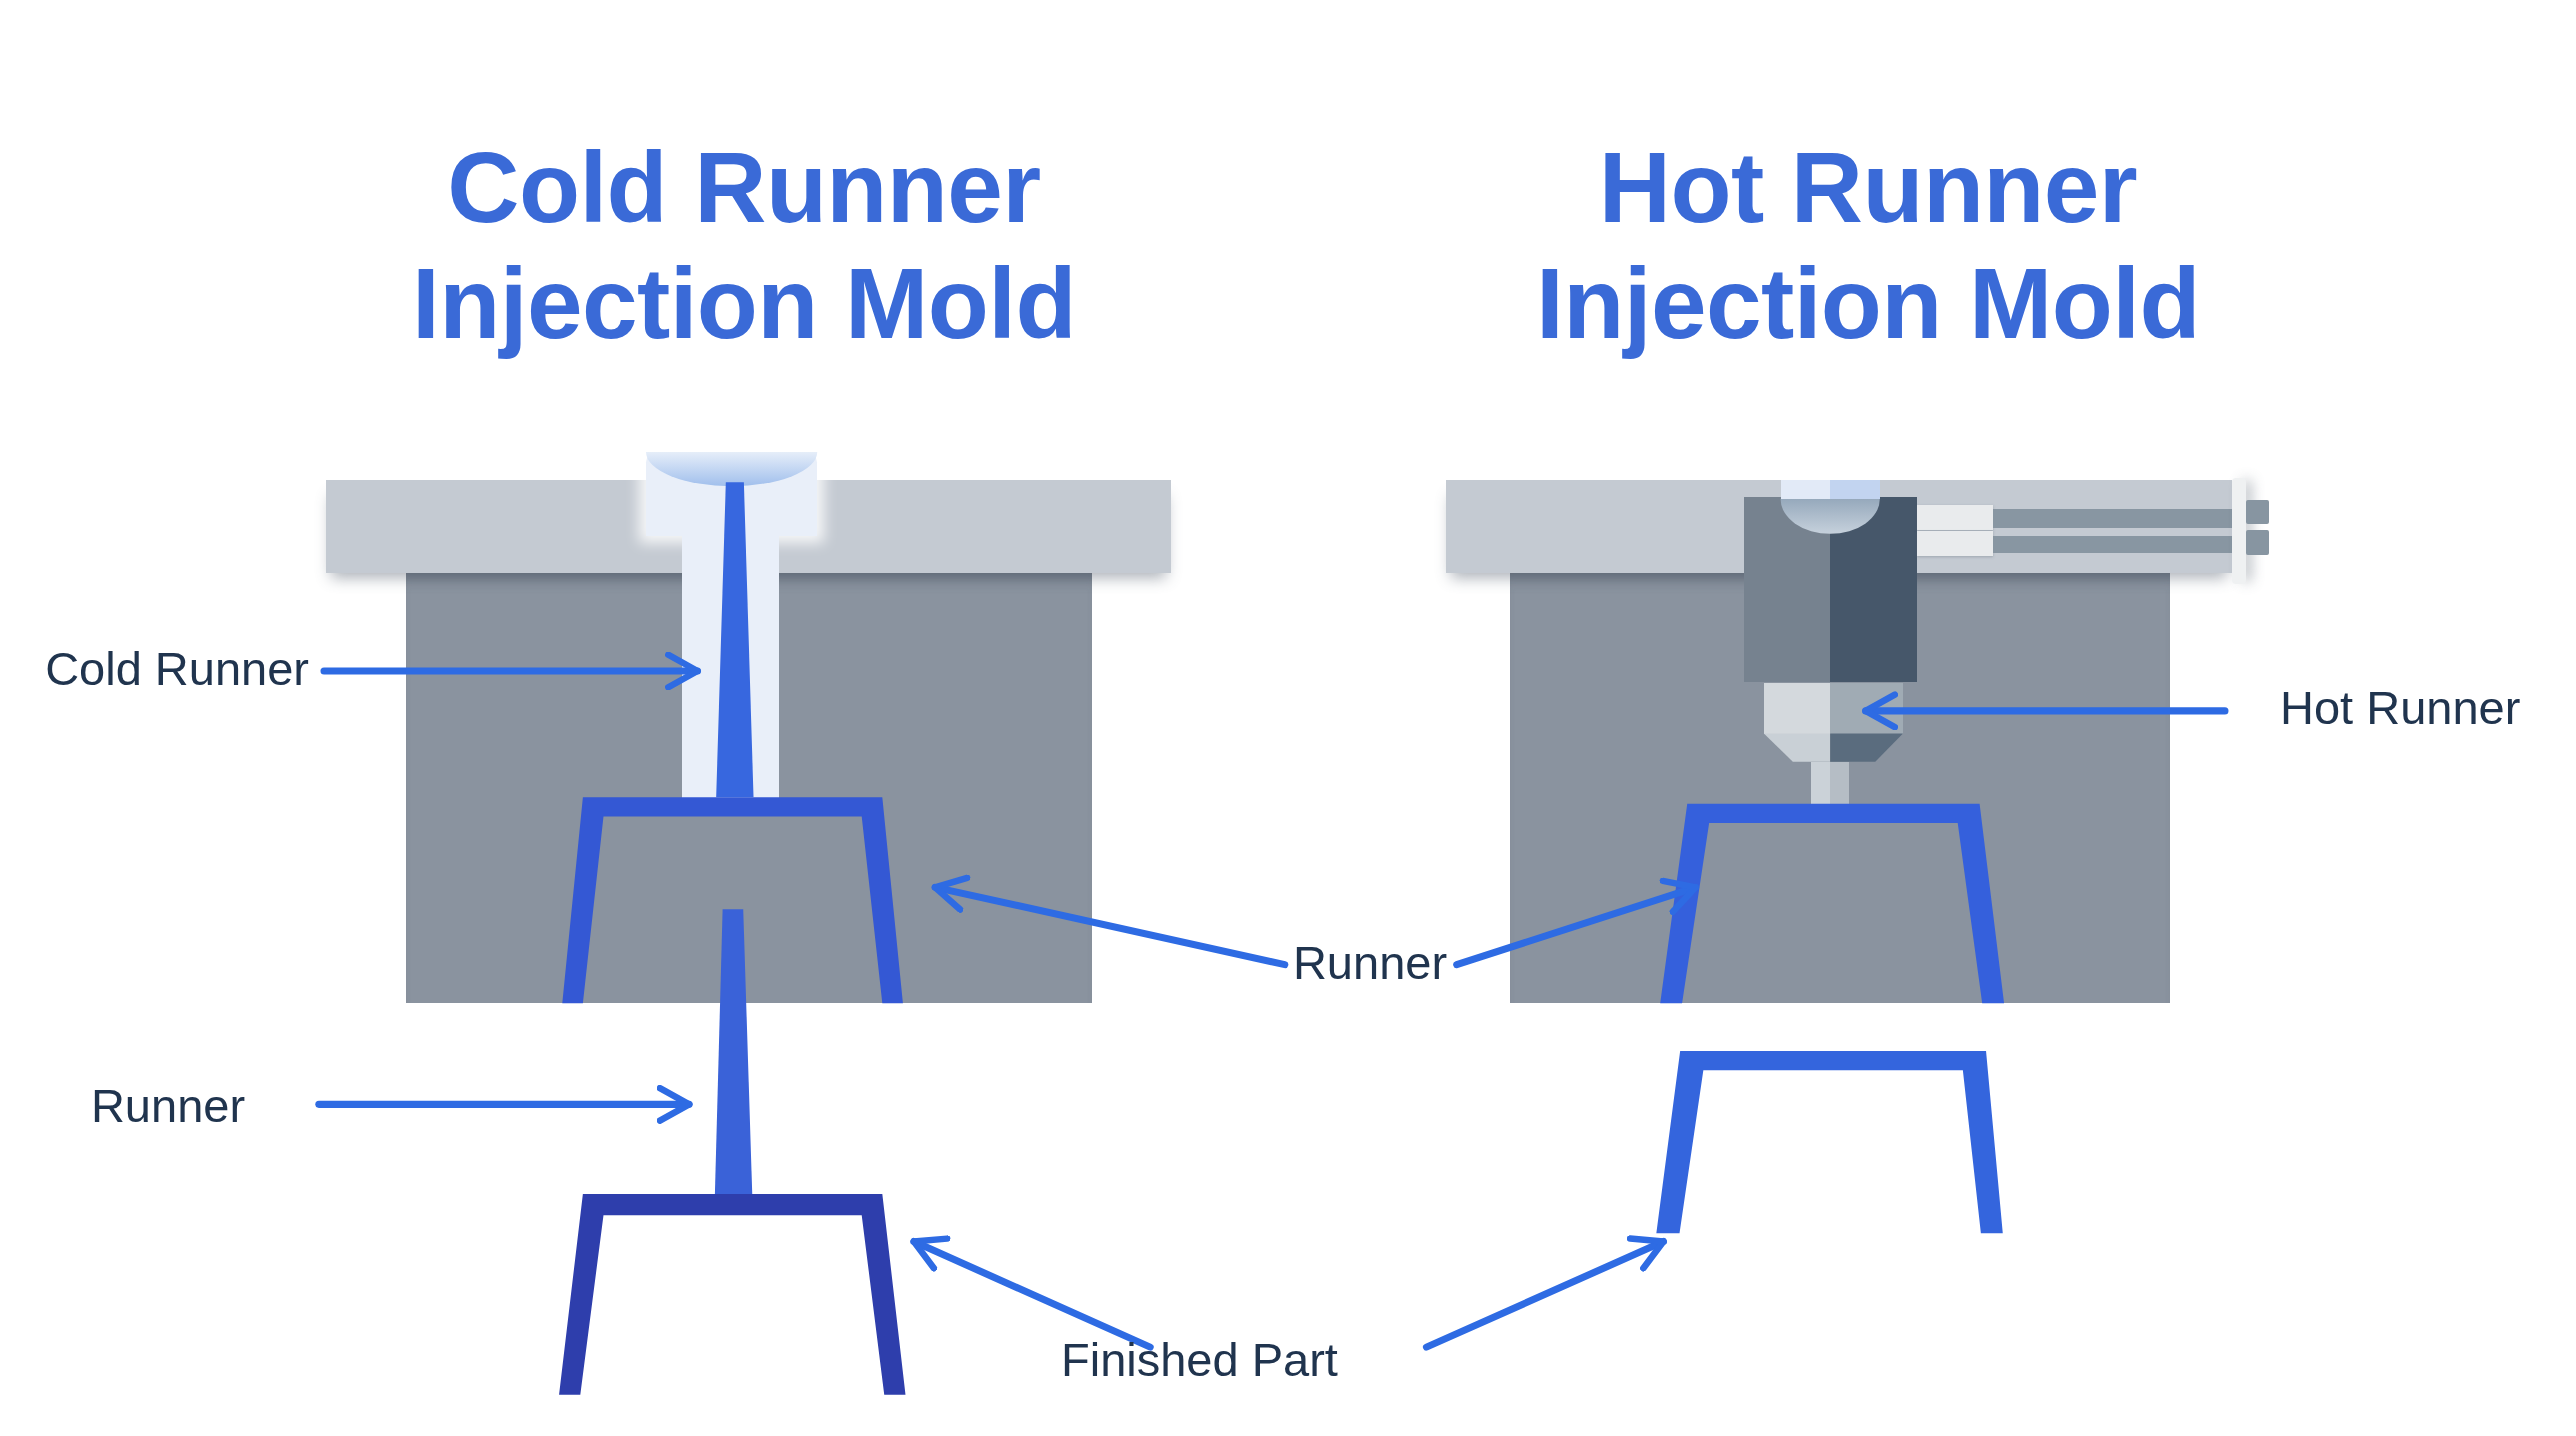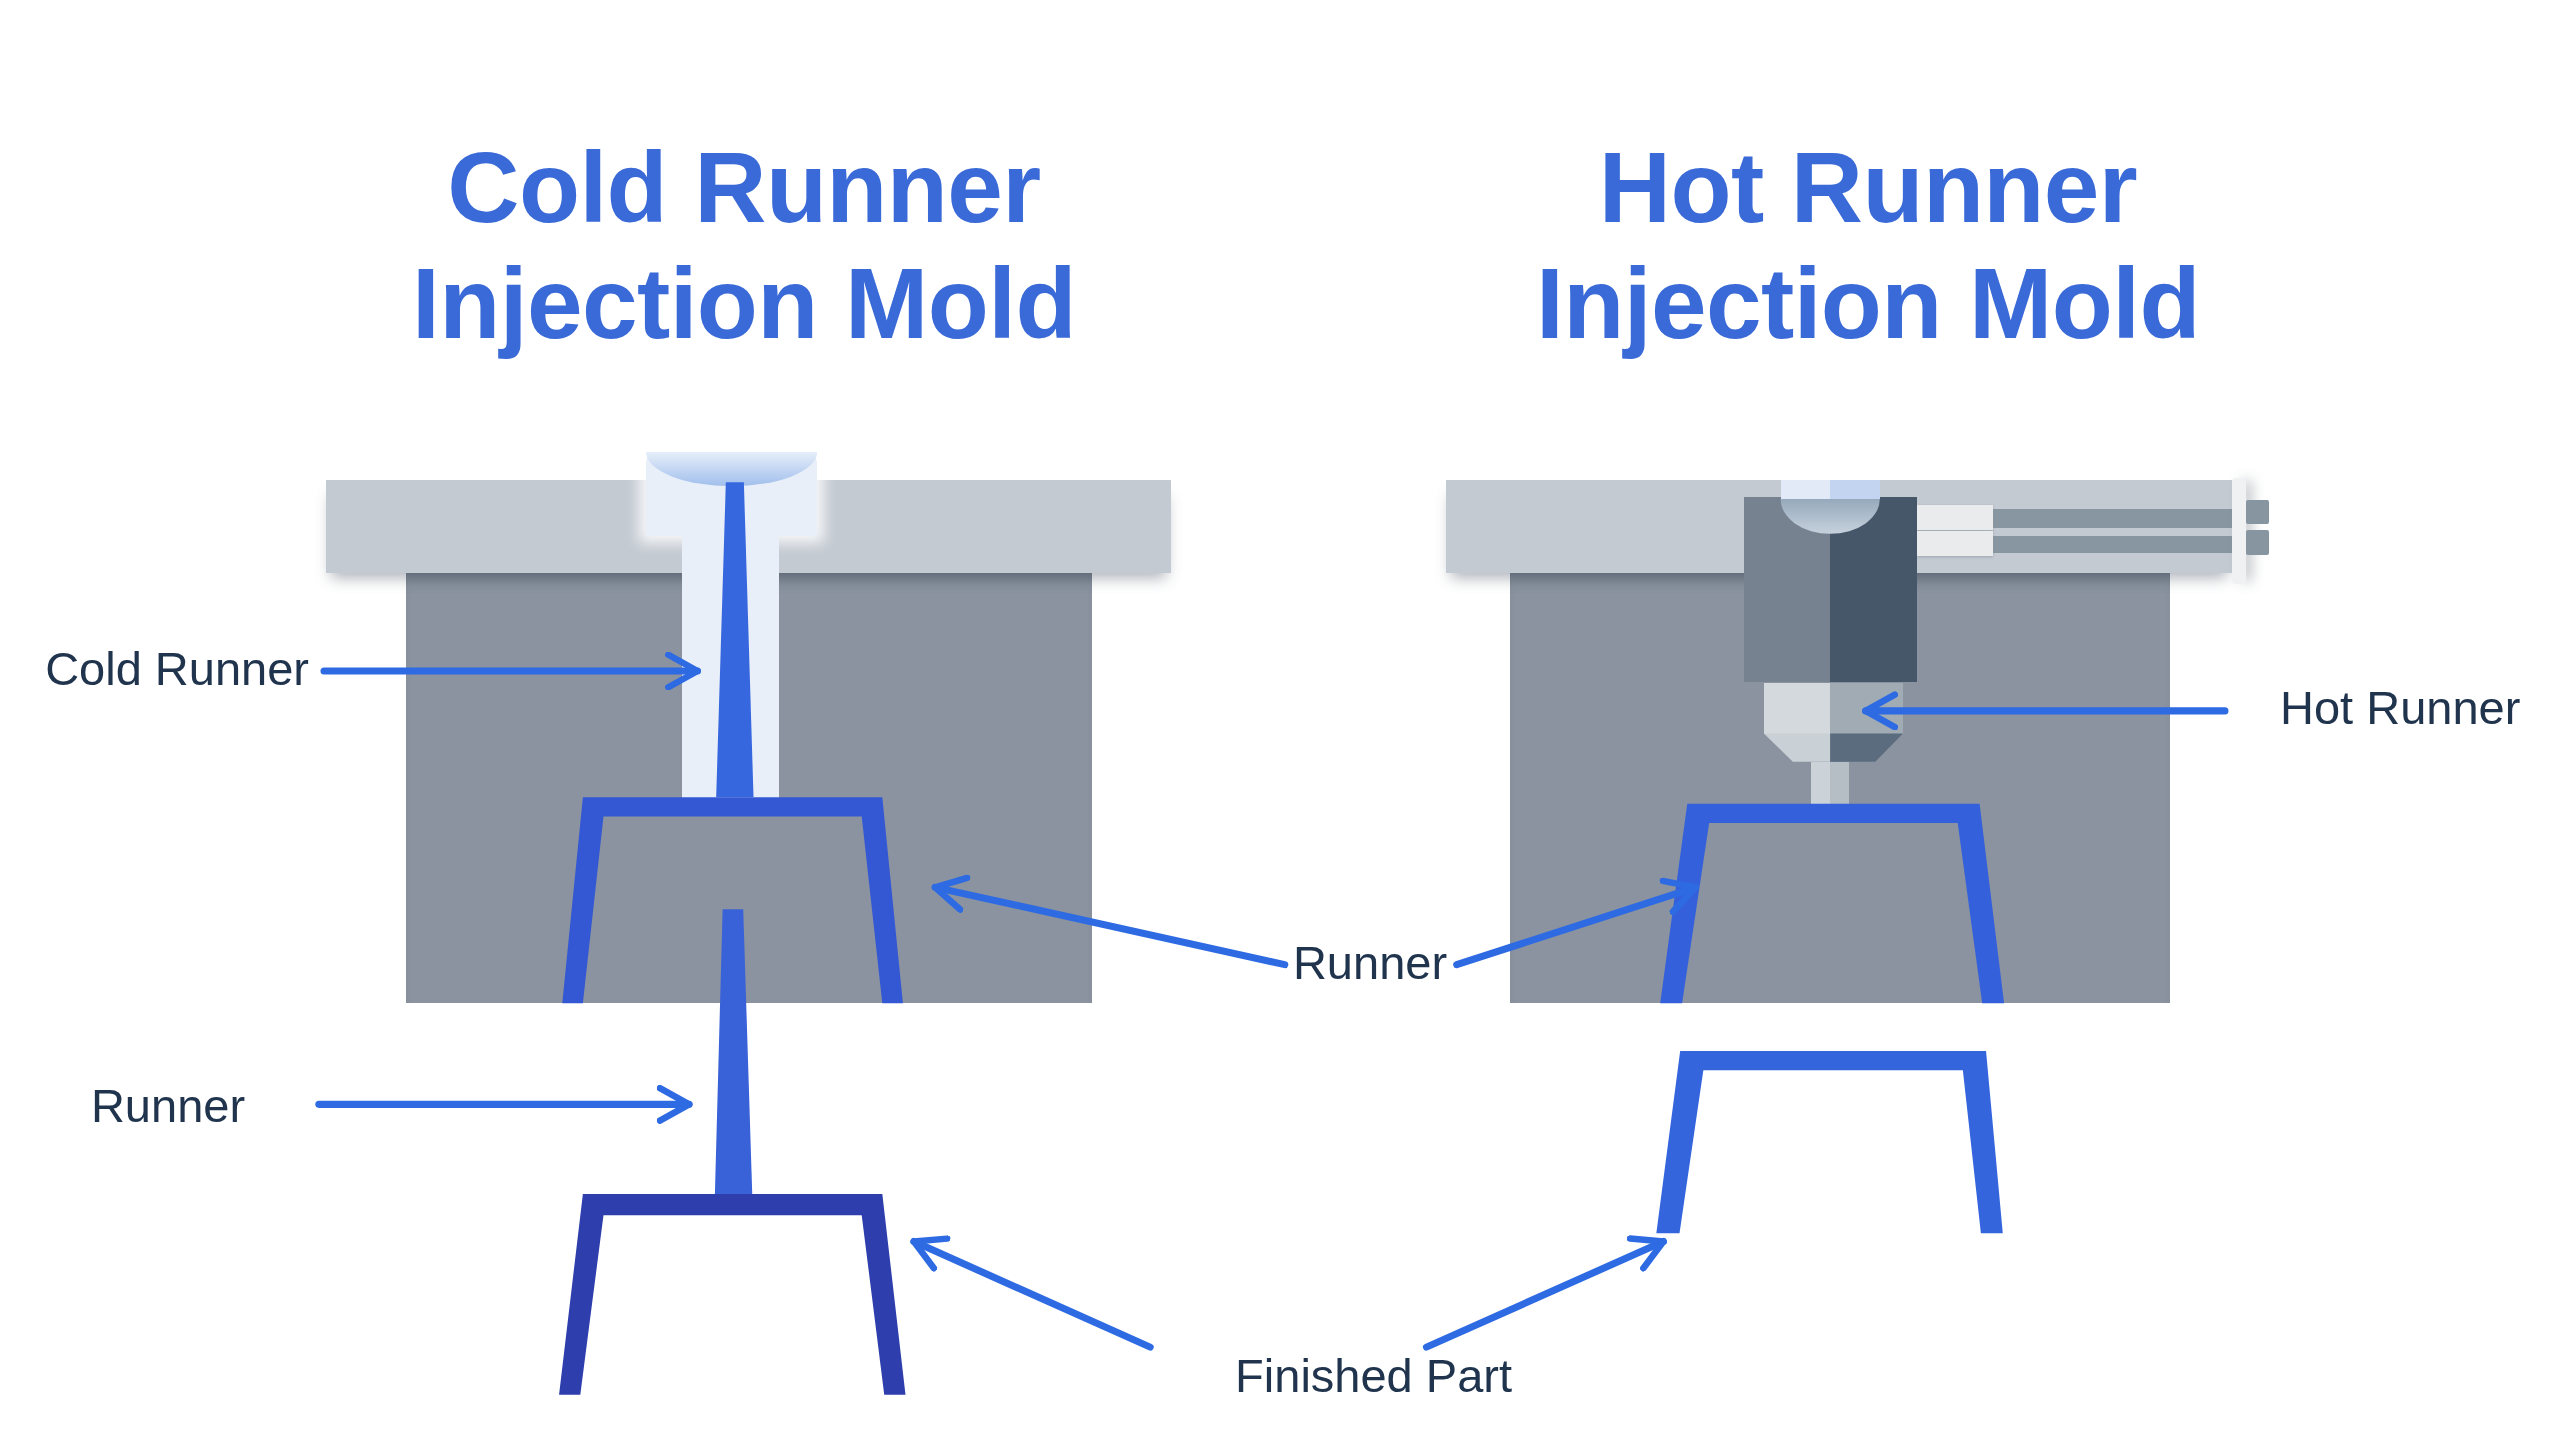--- a/index.html
+++ b/index.html
@@ -57,21 +57,21 @@
   #bolt-lower { top:530px; height:24.5px; }
 
   
   svg.overlay { position:absolute; left:0; top:0; }
 
   
   .label { position:absolute; color:#20344E; font-size:47px; line-height:62px; }
   #label-cold-runner   { left:39px;   top:638px;  width:270px; text-align:right; }
   #label-runner        { left:39px;   top:1075px; width:258px; text-align:center; }
   #label-cavity        { left:1177px; top:932px; width:386px; text-align:center; }
-  #label-finished-part { left:1061px; top:1329px; width:451px; text-align:right;margin-top:16px; }
+  #label-finished-part { left:1061px; top:1329px; width:451px; text-align:left; }
   #label-hot-runner    { left:2280px; top:677px; width:296px; text-align:left; }
 </style>
 </head>
 <body>
 
 <div class="canvas">
 
   <div class="title" id="title-left">
     <span>Cold Runner</span><br>
     <span>Injection Mold</span>

